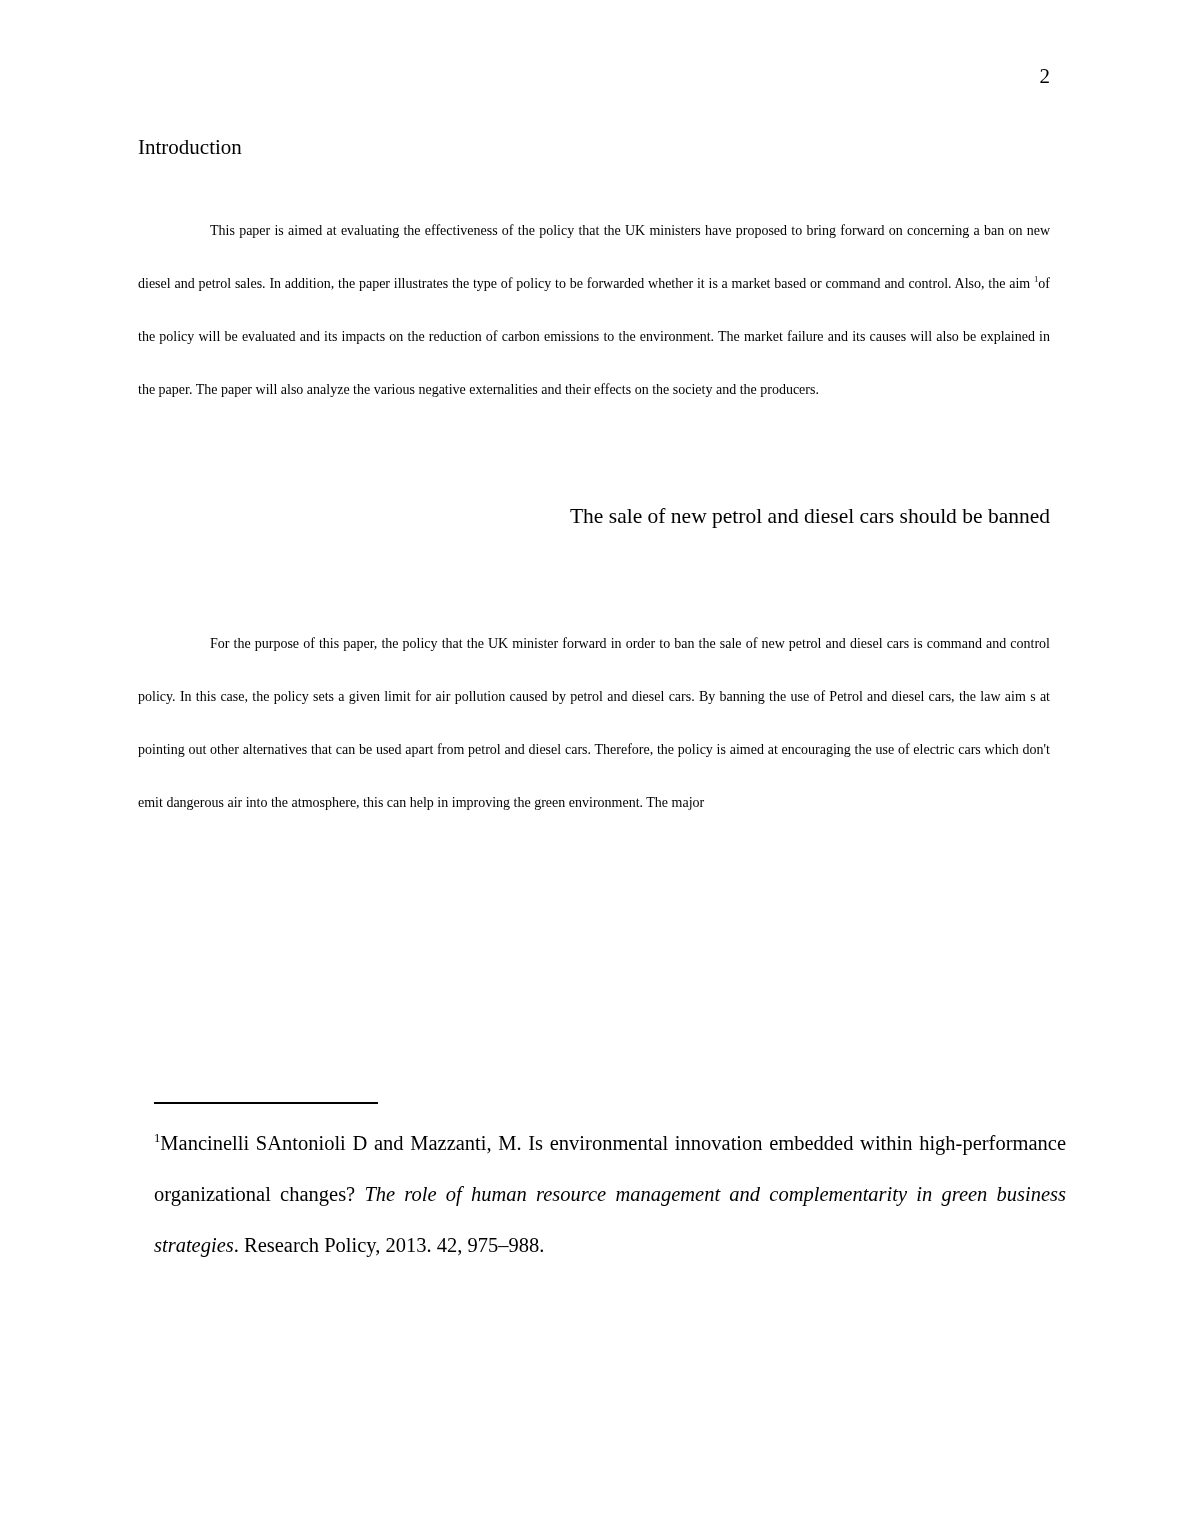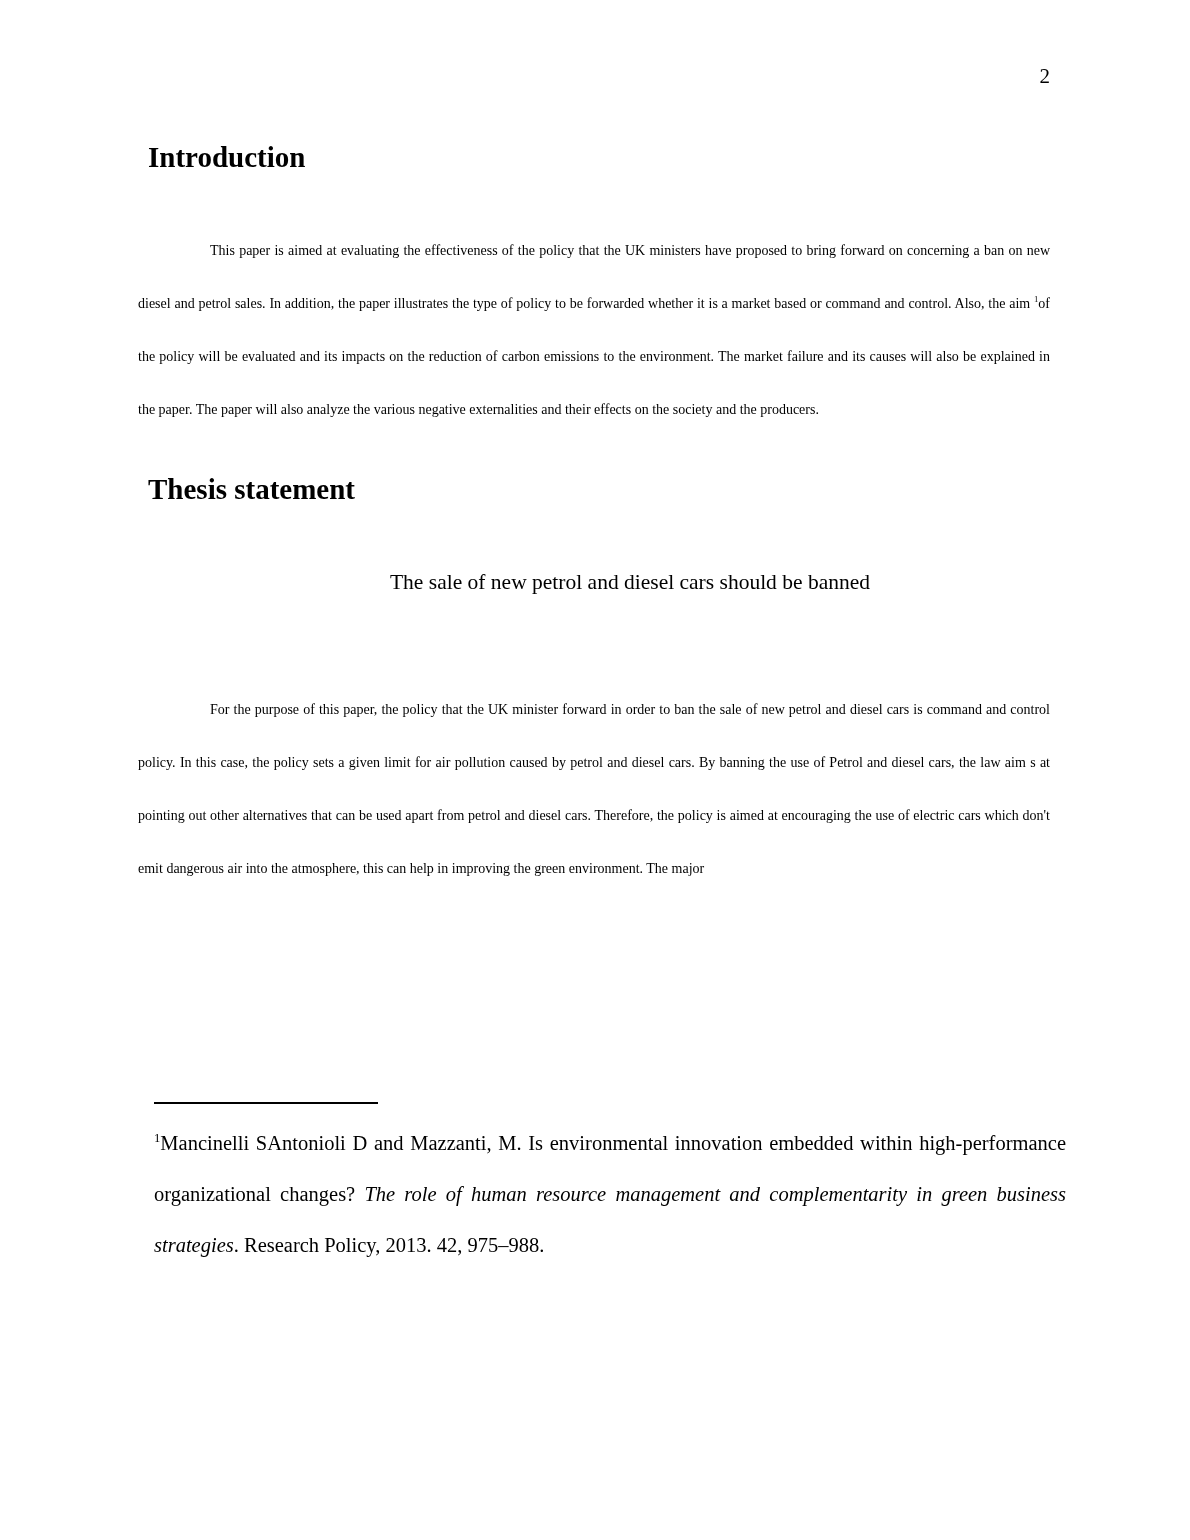--- a/index.html
+++ b/index.html
@@ -31,43 +31,43 @@
     line-height: 1;
   }
   
   .content {
     position: absolute;
     left: 138px;
     top: 134px;
     width: 912px;
   }
   .heading {
-    font-weight: bold;
-    font-size: 29px;
+    font-weight: normal;
+    font-size: 21px;
     line-height: 26px;
-    margin: 10px;
+    margin: 0;
     text-align: left;
   }
   .gap-after-heading { height: 44px; }
   .gap-before-heading { height: 30px; }
   .body-para {
     font-size: 14px;
     line-height: 53px;
     text-align: justify;
     text-justify: inter-word;
     margin: 0;
     text-indent: 72px;
     hyphens: none;
   }
   .single-line {
     font-size: 21.5px;
     line-height: 53px;
     margin: 0;
     text-indent: 72px;
-    text-align: center;
+    text-align: right;
   }
   sup.fn-ref {
     font-size: 0.62em;
     vertical-align: super;
     line-height: 0;
   }
   
   .footnote-area {
     position: absolute;
     left: 154px;
@@ -104,21 +104,20 @@
 
   <div class="content">
 
     <h2 class="heading">Introduction</h2>
     <div class="gap-after-heading"></div>
 
     <p class="body-para"><span>This paper is aimed at evaluating the effectiveness of the policy that the UK ministers have proposed to bring forward on concerning a ban on new diesel and petrol sales. In addition, the paper illustrates the type of policy to be forwarded whether it is a market based or command and control. Also, the aim </span><sup class="fn-ref">1</sup><span>of the policy will be evaluated and its impacts on the reduction of carbon emissions to the environment. The market failure and its causes will also be explained in the paper.  The paper will also analyze the various negative externalities and their effects on the society and the producers.</span></p>
 
     <div class="gap-before-heading"></div>
 
-    <h2 class="heading">Thesis statement</h2>
     <div class="gap-after-heading"></div>
 
     <p class="single-line">The sale of new petrol and diesel cars should be banned</p>
 
     <div class="gap-before-heading"></div>
 
     <div class="gap-after-heading"></div>
 
     <p class="body-para">For the purpose of this paper, the policy that the UK minister forward in order to ban the sale of new petrol and diesel cars is command and control policy. In this case, the policy sets a given limit for air pollution caused by petrol and diesel cars. By banning the use of Petrol and diesel cars, the law aim s at pointing out other alternatives that can be used apart from petrol and diesel cars. Therefore, the policy is aimed at encouraging the use of electric cars which don't emit dangerous air into the atmosphere, this can help in improving the green environment. The major</p>
 

